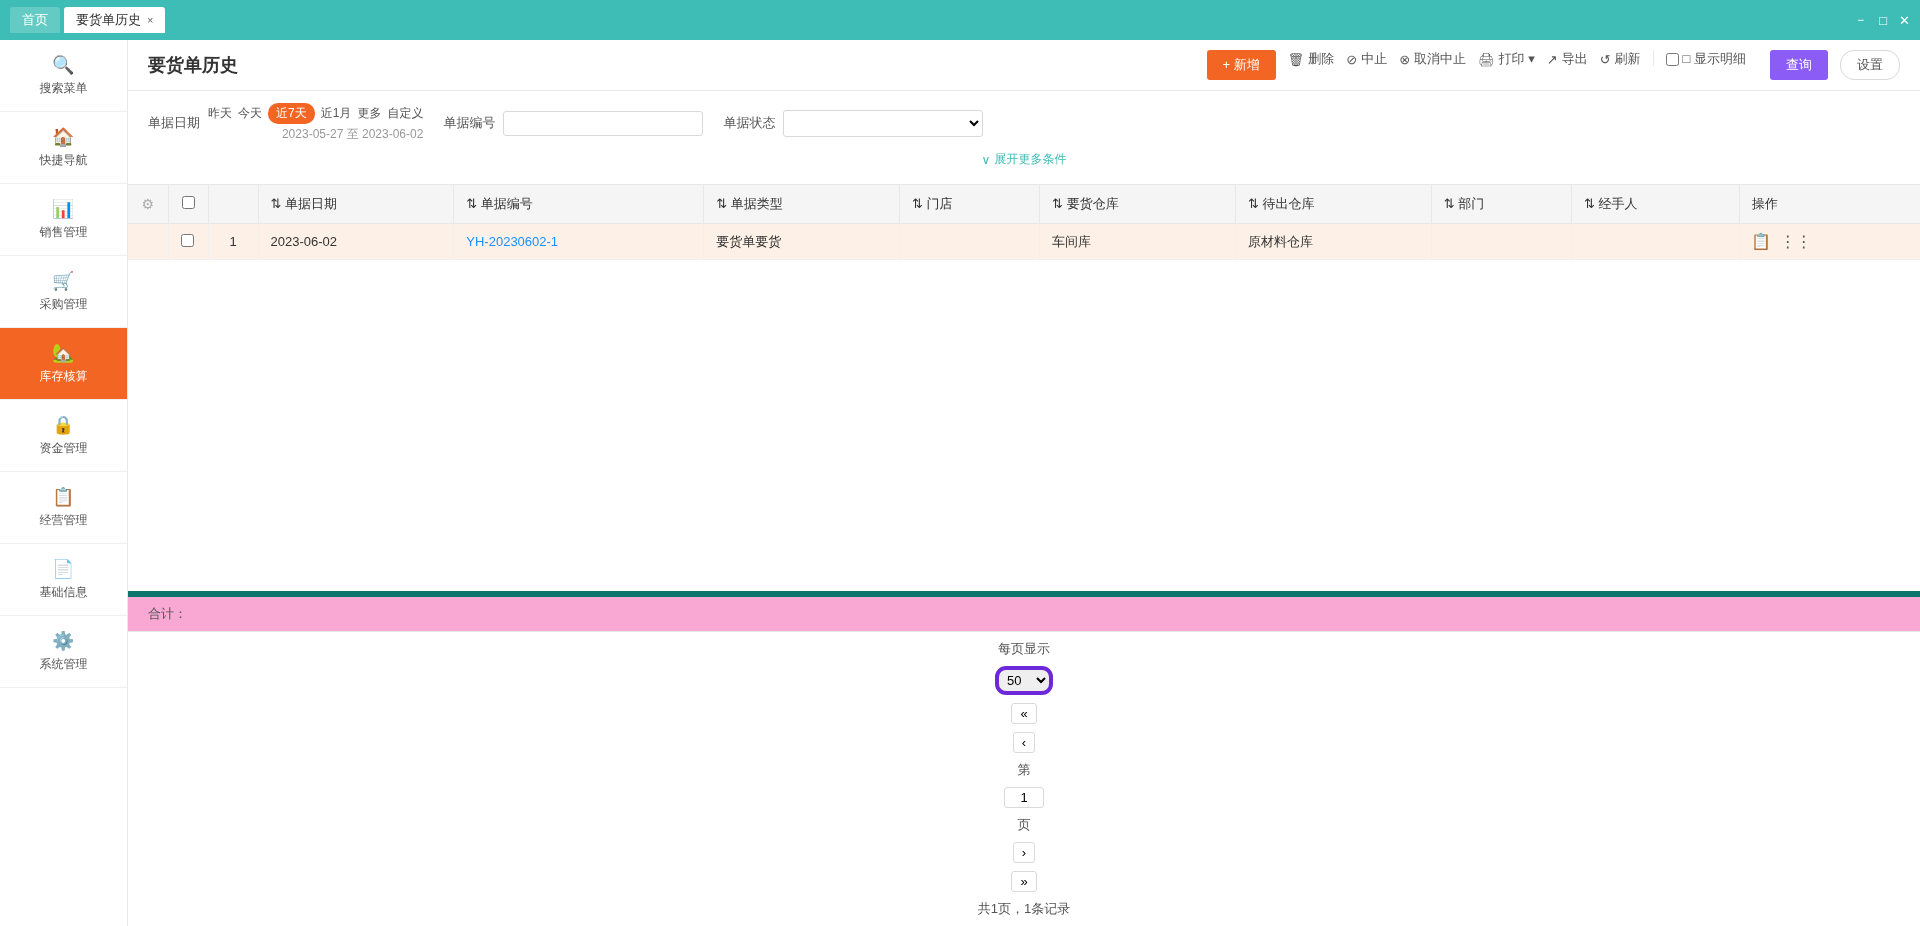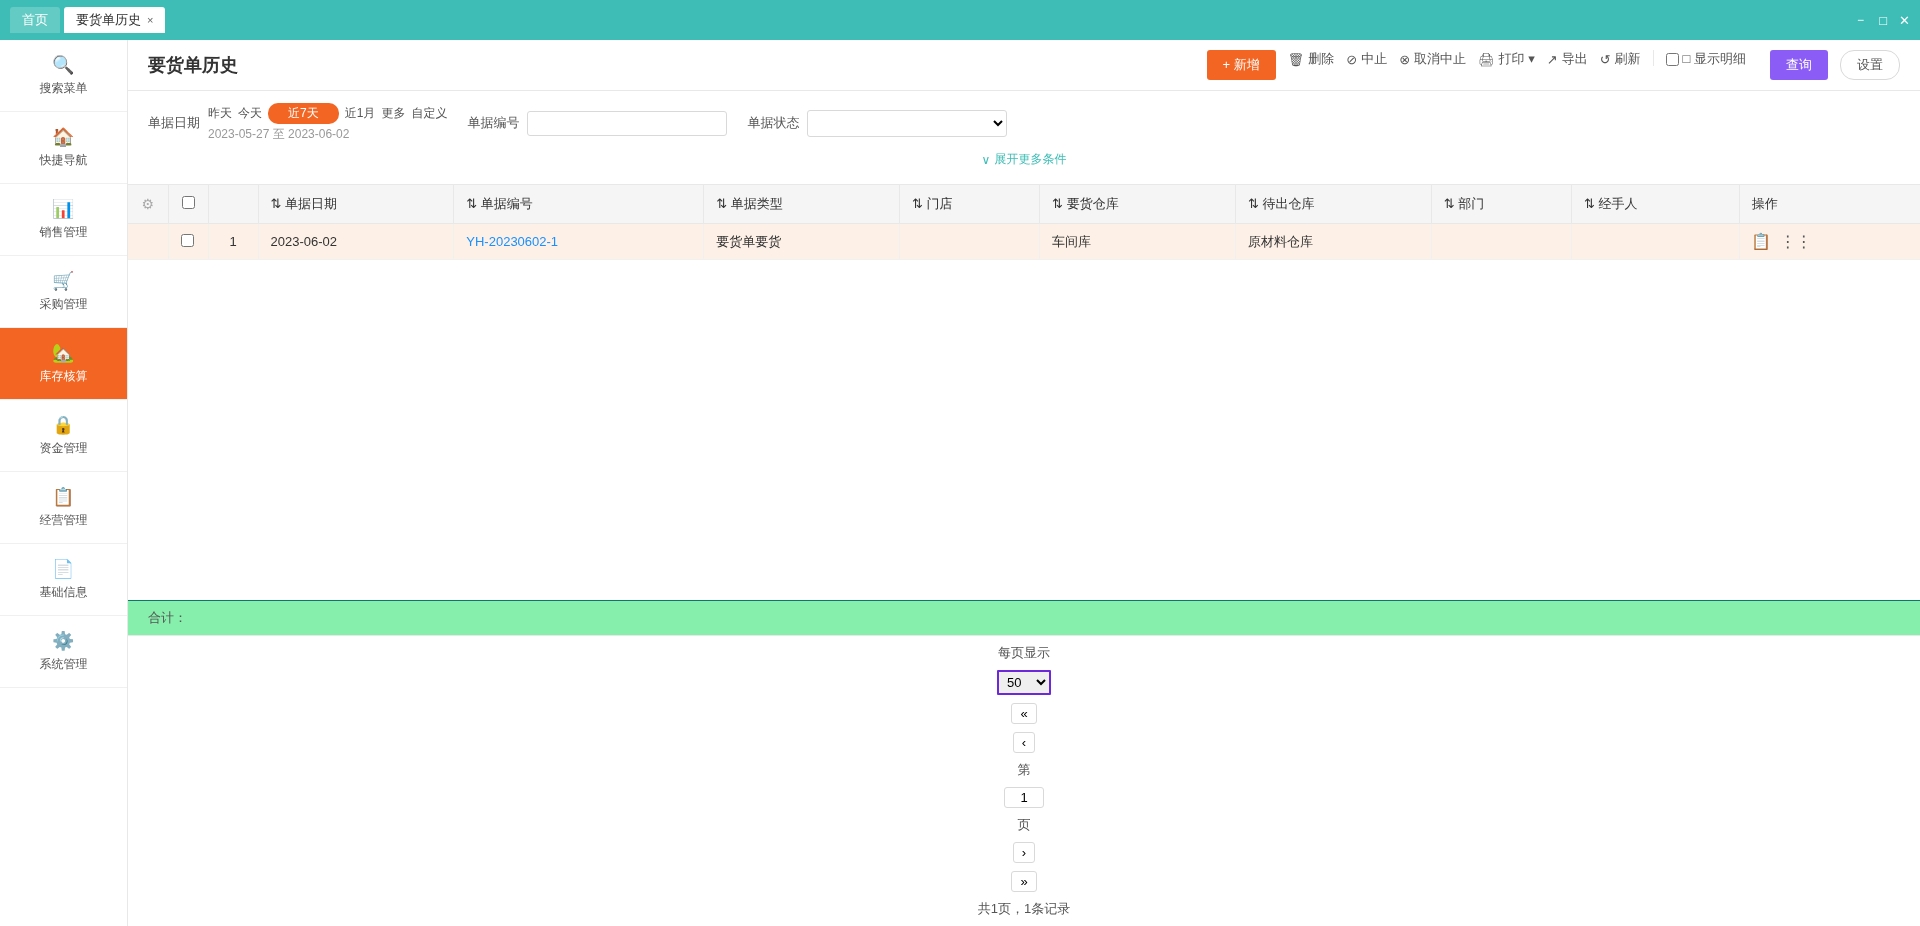--- a/index.html
+++ b/index.html
@@ -165,35 +165,36 @@
     }
     .filter-label {
       color: #555;
       font-size: 13px;
       white-space: nowrap;
     }
     .date-filter {
       display: flex;
       flex-direction: column;
       gap: 2px;
+      align-items: flex-end;
     }
     .date-shortcuts {
       display: flex;
       align-items: center;
       gap: 6px;
     }
     .date-shortcut {
       font-size: 12px;
       color: #555;
       cursor: pointer;
     }
     .date-shortcut.active {
       background: #f26522;
       color: #fff;
-      padding: 2px 20px;
+      padding: 2px 8px;
       border-radius: 10px;
     }
     .date-range-text {
       font-size: 12px;
       color: #999;
     }
     .filter-input {
       border: 1px solid #d9d9d9;
       border-radius: 3px;
       padding: 4px 8px;
@@ -282,22 +283,22 @@
       align-items: center;
     }
     .action-icon {
       font-size: 16px;
       color: #555;
       cursor: pointer;
     }
 
     
     .footer-area {
-      background: #86efac;
-      border-top: 1px solid #0f766e;
+      background: #f9a8d4;
+      border-top: 6px solid #0f766e;
       padding: 8px 20px;
       flex-shrink: 0;
     }
     .footer-total {
       font-size: 13px;
       color: #555;
     }
 
     
     .pagination-area {
@@ -307,22 +308,22 @@
       display: flex;
       align-items: center;
       justify-content: flex-end;
       gap: 8px;
       flex-shrink: 0;
       font-size: 13px;
       color: #555;
       flex-direction: column;
     }
     .page-size-select {
-      border: 2px solid #6d28d9;
-      border-radius: 1px;
+      border: 4px solid #6d28d9;
+      border-radius: 11px;
       padding: 2px 4px;
       font-size: 13px;
     }
     .page-btn {
       border: 1px solid #d9d9d9;
       background: #fff;
       padding: 2px 8px;
       border-radius: 3px;
       cursor: pointer;
       font-size: 13px;

